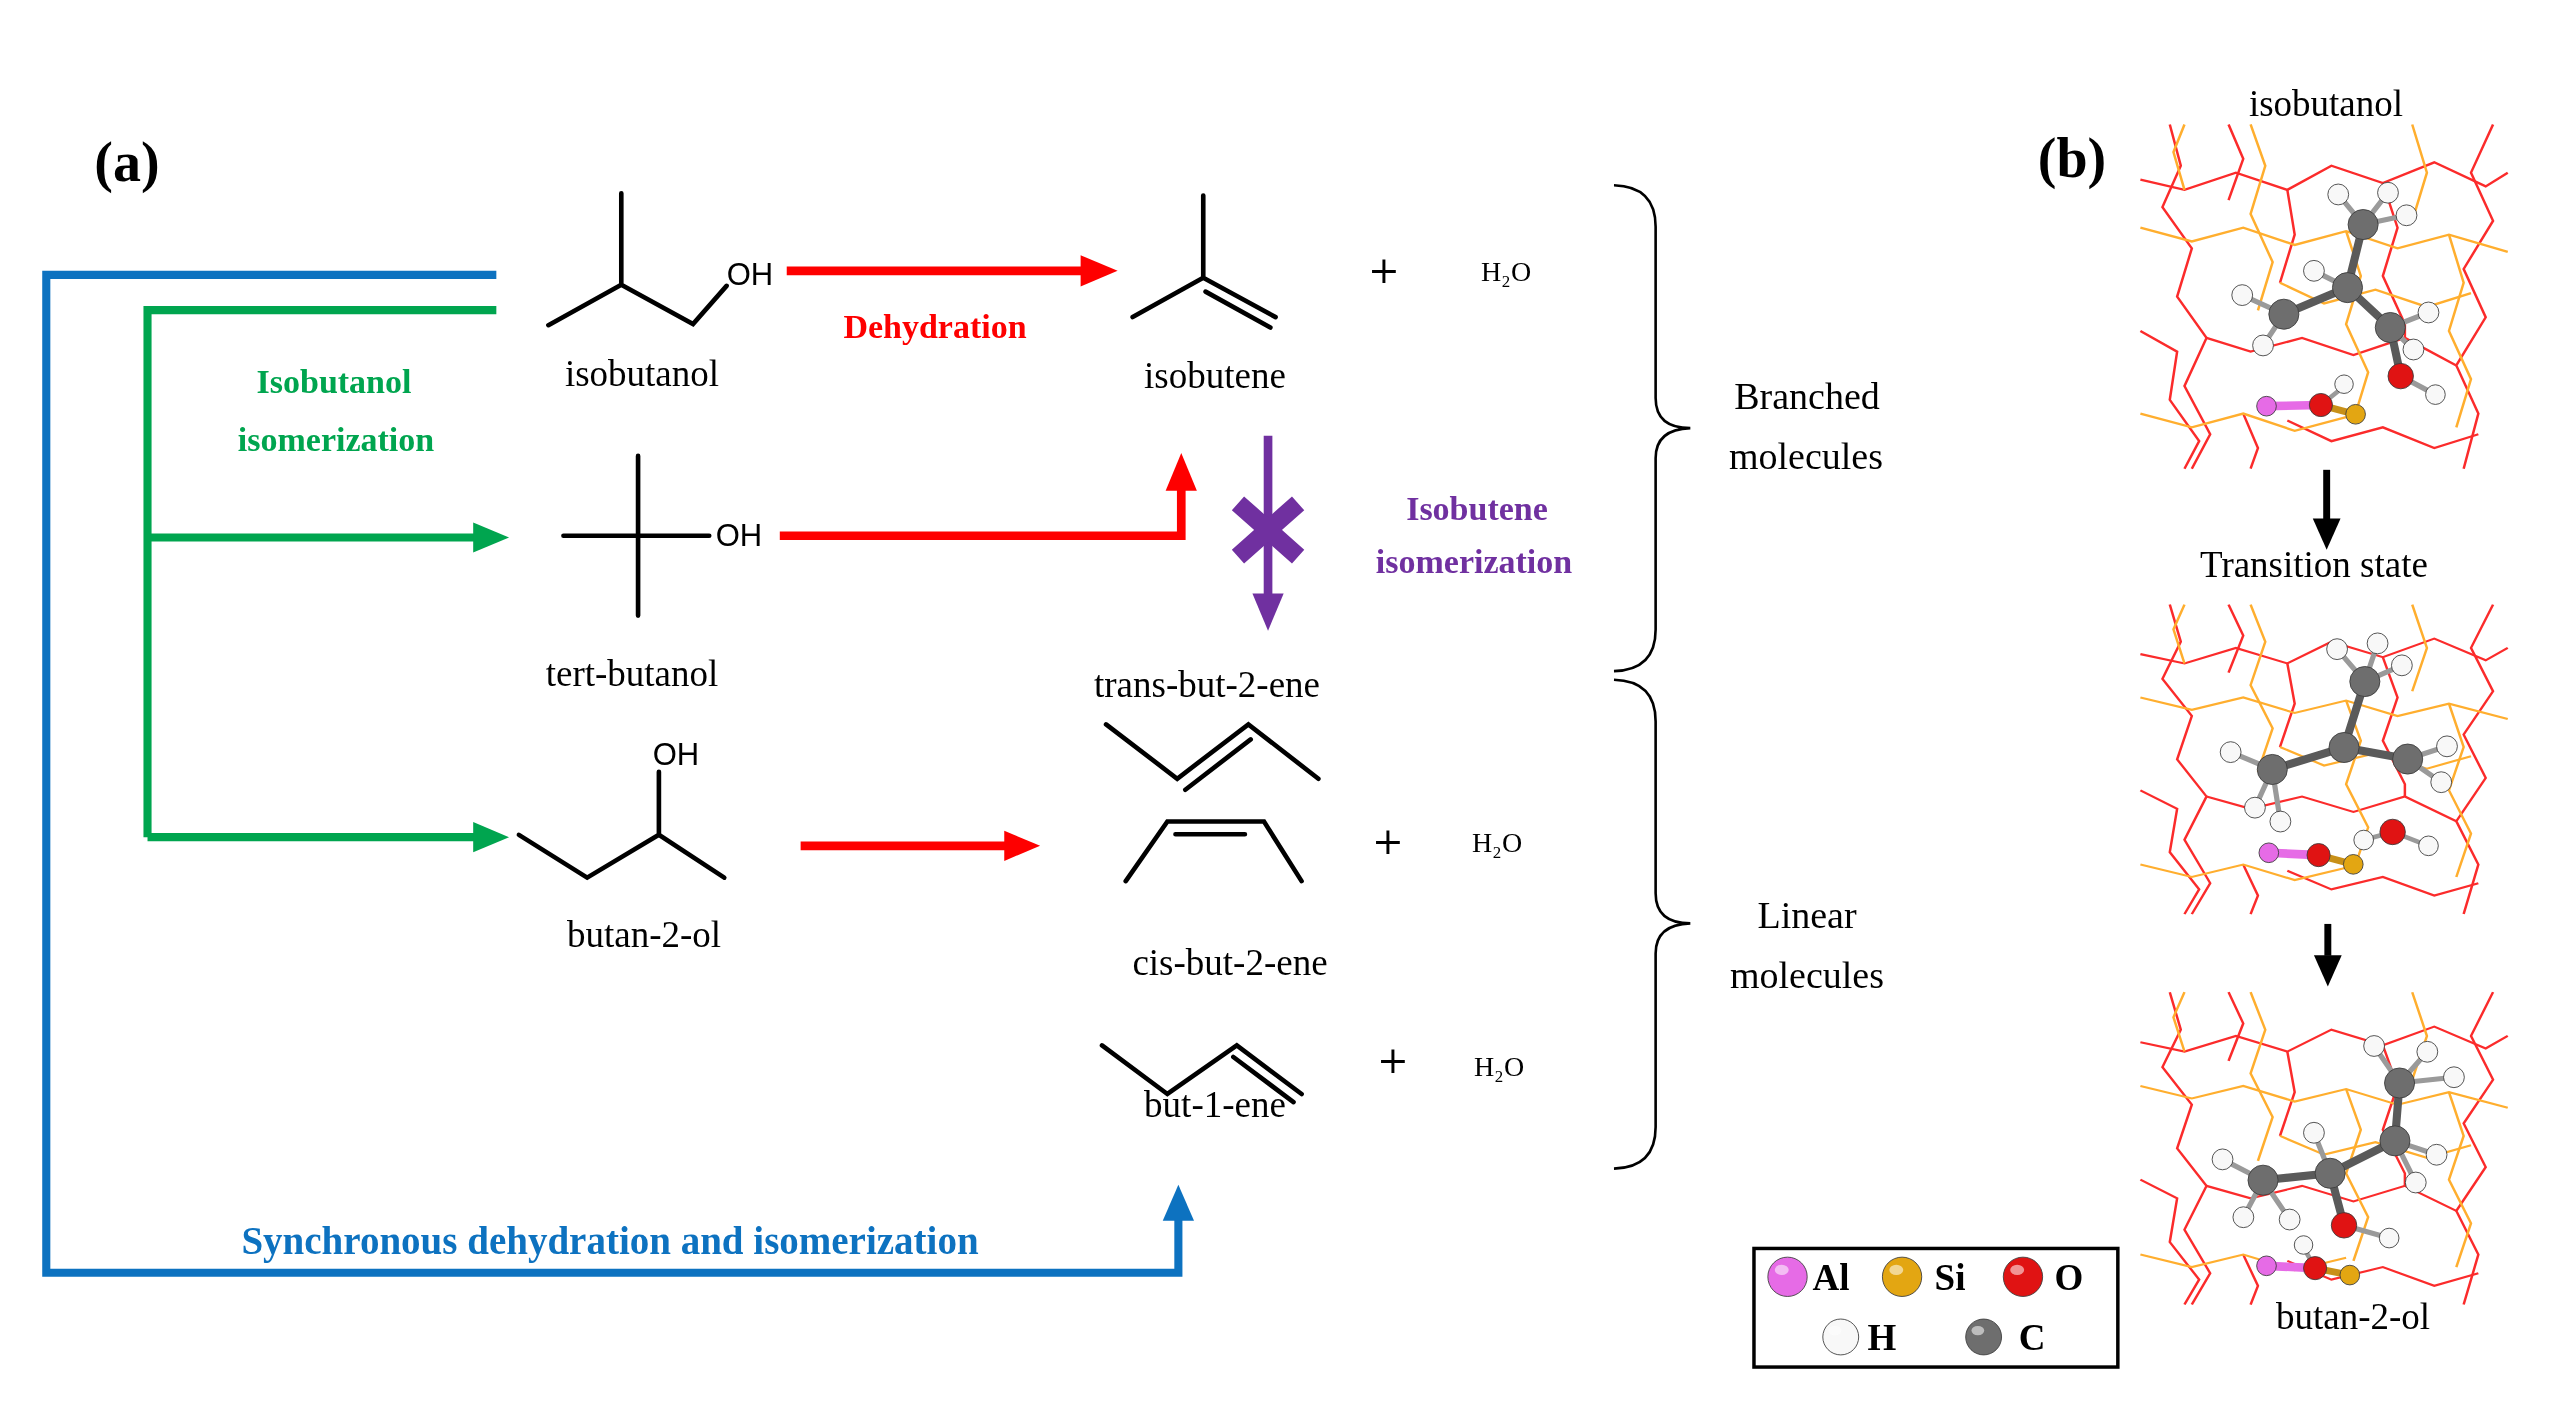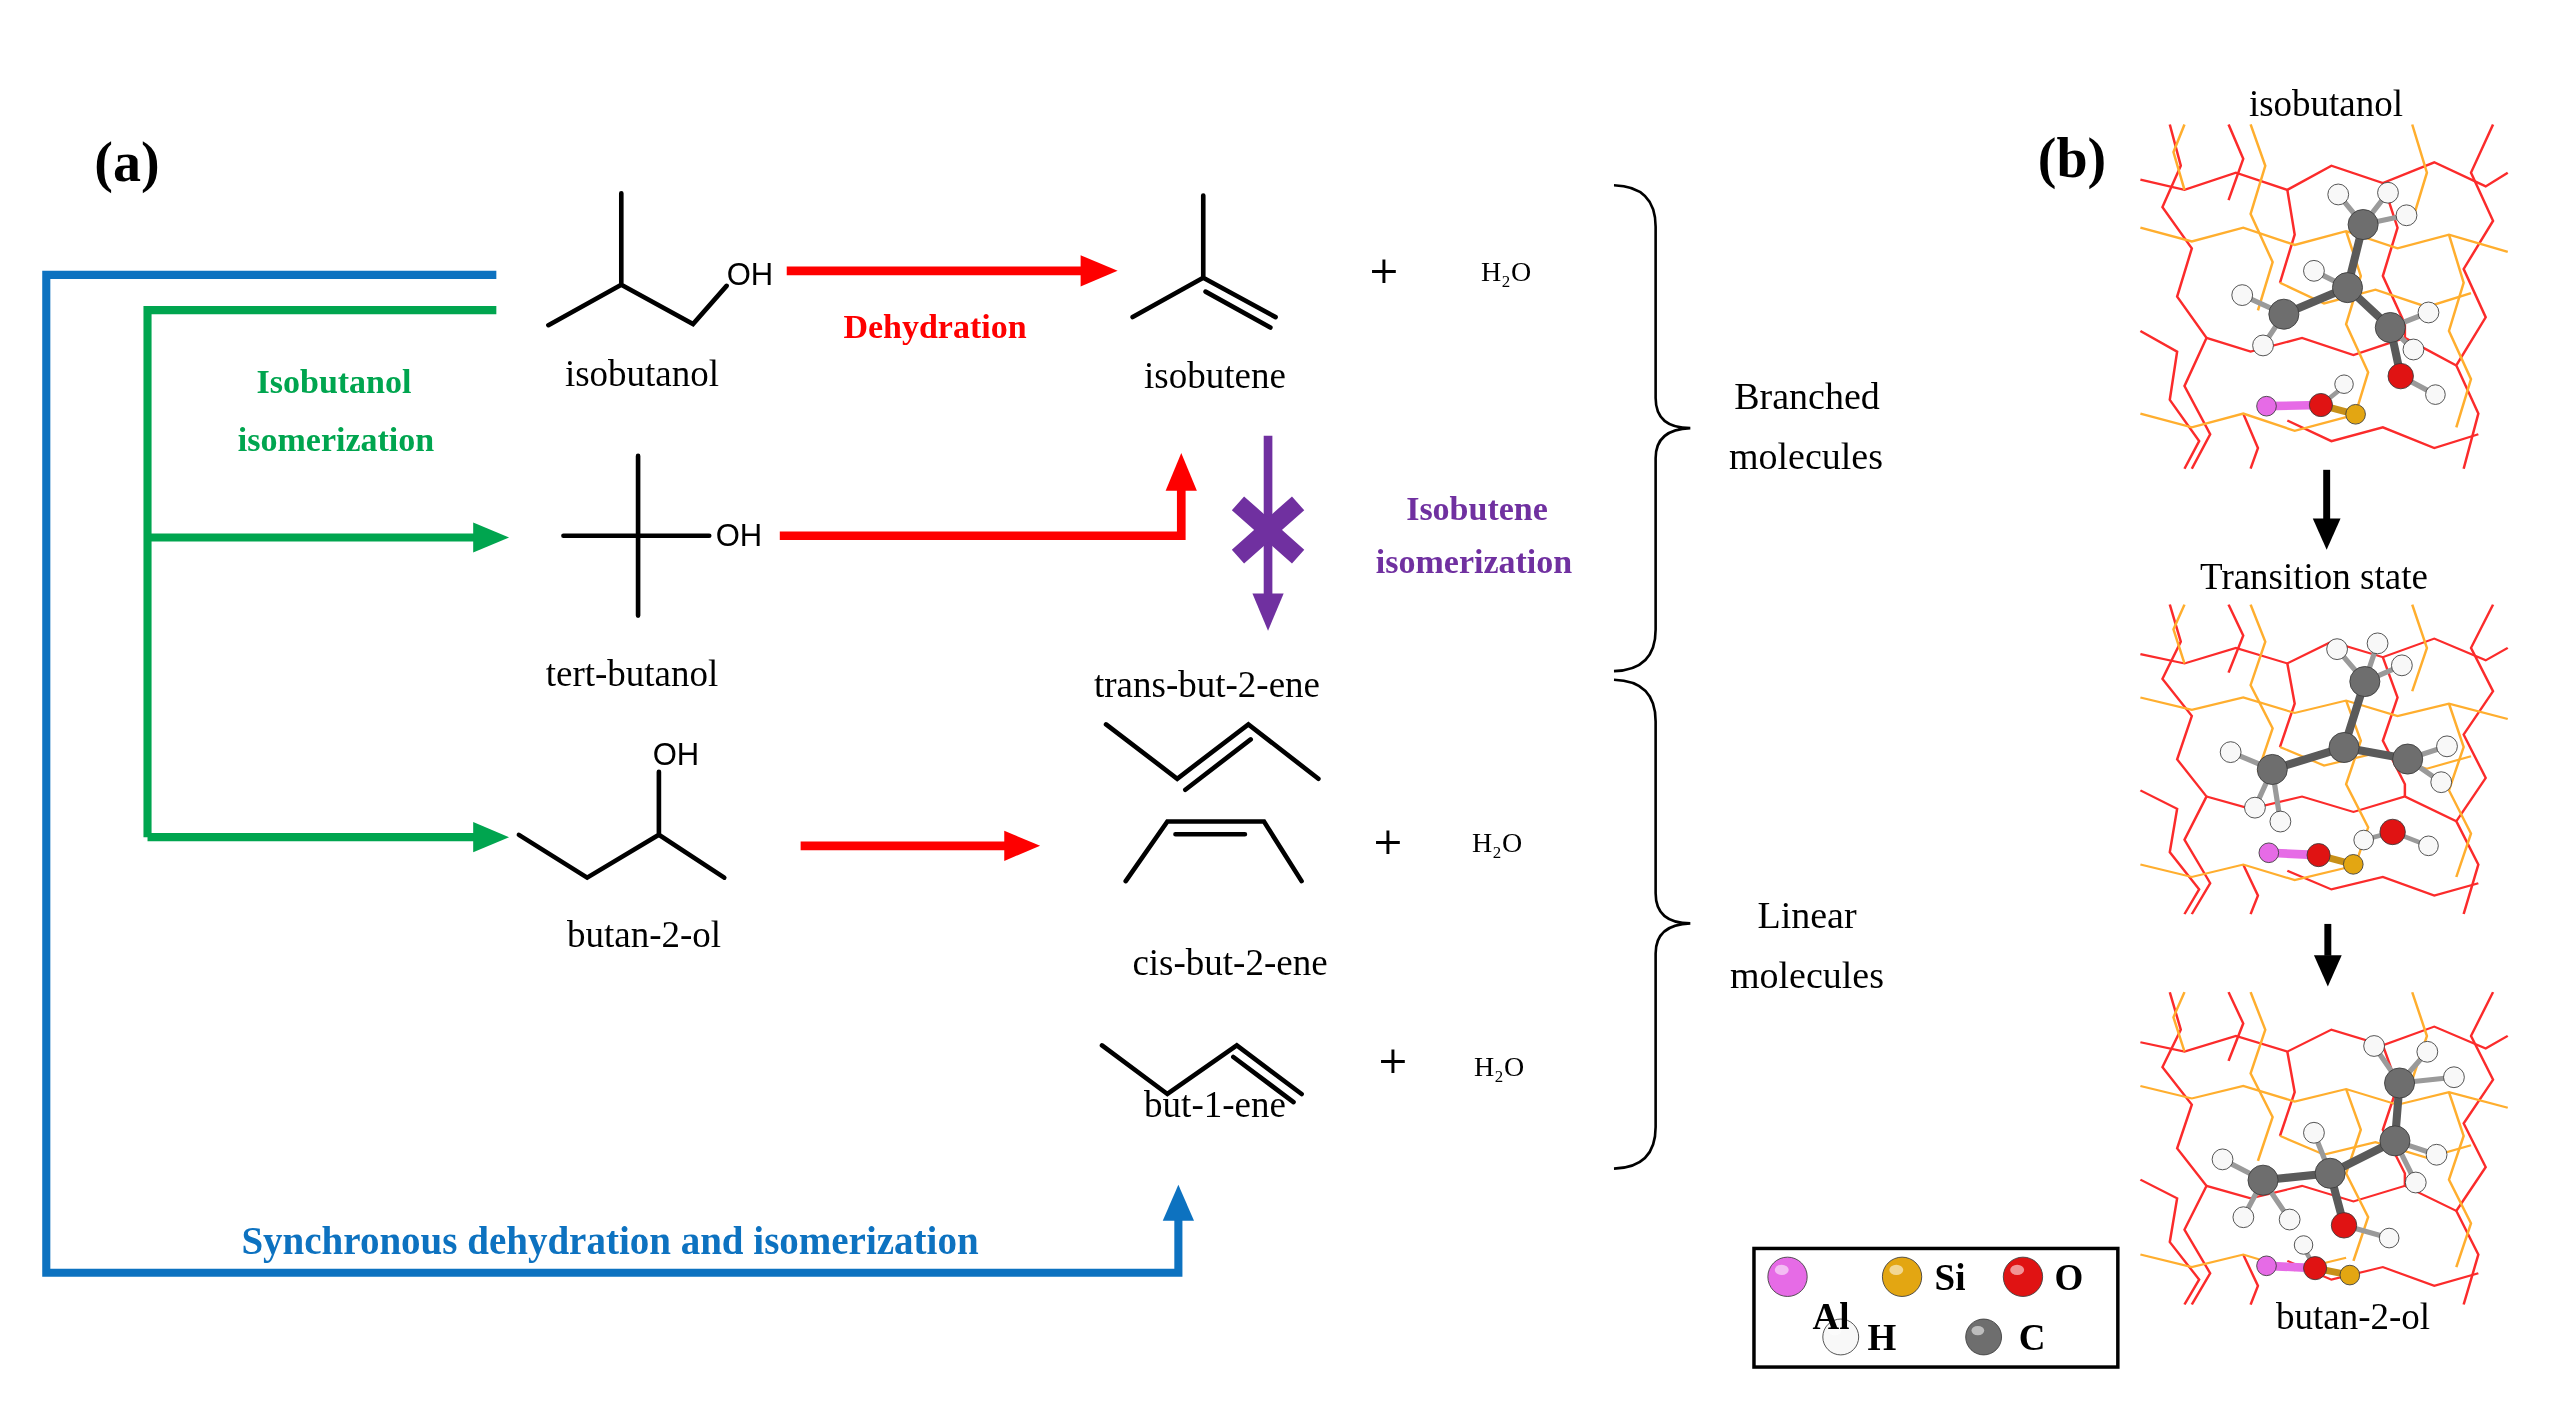--- a/index.html
+++ b/index.html
@@ -286,23 +286,23 @@
 <div class="txt formula" style="left:1497px;top:843px;">H₂O</div>
 <div class="txt plus" style="left:1393px;top:1060px;">+</div>
 <div class="txt formula" style="left:1499px;top:1067px;">H₂O</div>
 
 <div class="txt grp" style="left:1807px;top:396px;">Branched</div>
 <div class="txt grp" style="left:1806px;top:456px;">molecules</div>
 <div class="txt grp" style="left:1807px;top:915px;">Linear</div>
 <div class="txt grp" style="left:1807px;top:975px;">molecules</div>
 
 <div class="txt mol" style="left:2326px;top:103px;">isobutanol</div>
-<div class="txt mol" style="left:2314px;top:576px;">Transition state</div>
+<div class="txt mol" style="left:2314px;top:564px;">Transition state</div>
 <div class="txt mol" style="left:2353px;top:1316px;">butan-2-ol</div>
 
-<div class="txt rx" style="left:1831px;top:1316px;font-size:37px;">Al</div>
+<div class="txt rx" style="left:1831px;top:1277px;font-size:37px;">Al</div>
 <div class="txt rx" style="left:1950px;top:1277px;font-size:37px;">Si</div>
 <div class="txt rx" style="left:2069px;top:1277px;font-size:37px;">O</div>
 <div class="txt rx" style="left:1882px;top:1337px;font-size:37px;">H</div>
 <div class="txt rx" style="left:2032px;top:1337px;font-size:37px;">C</div>
 
 </div>
 
 
 </body></html>

